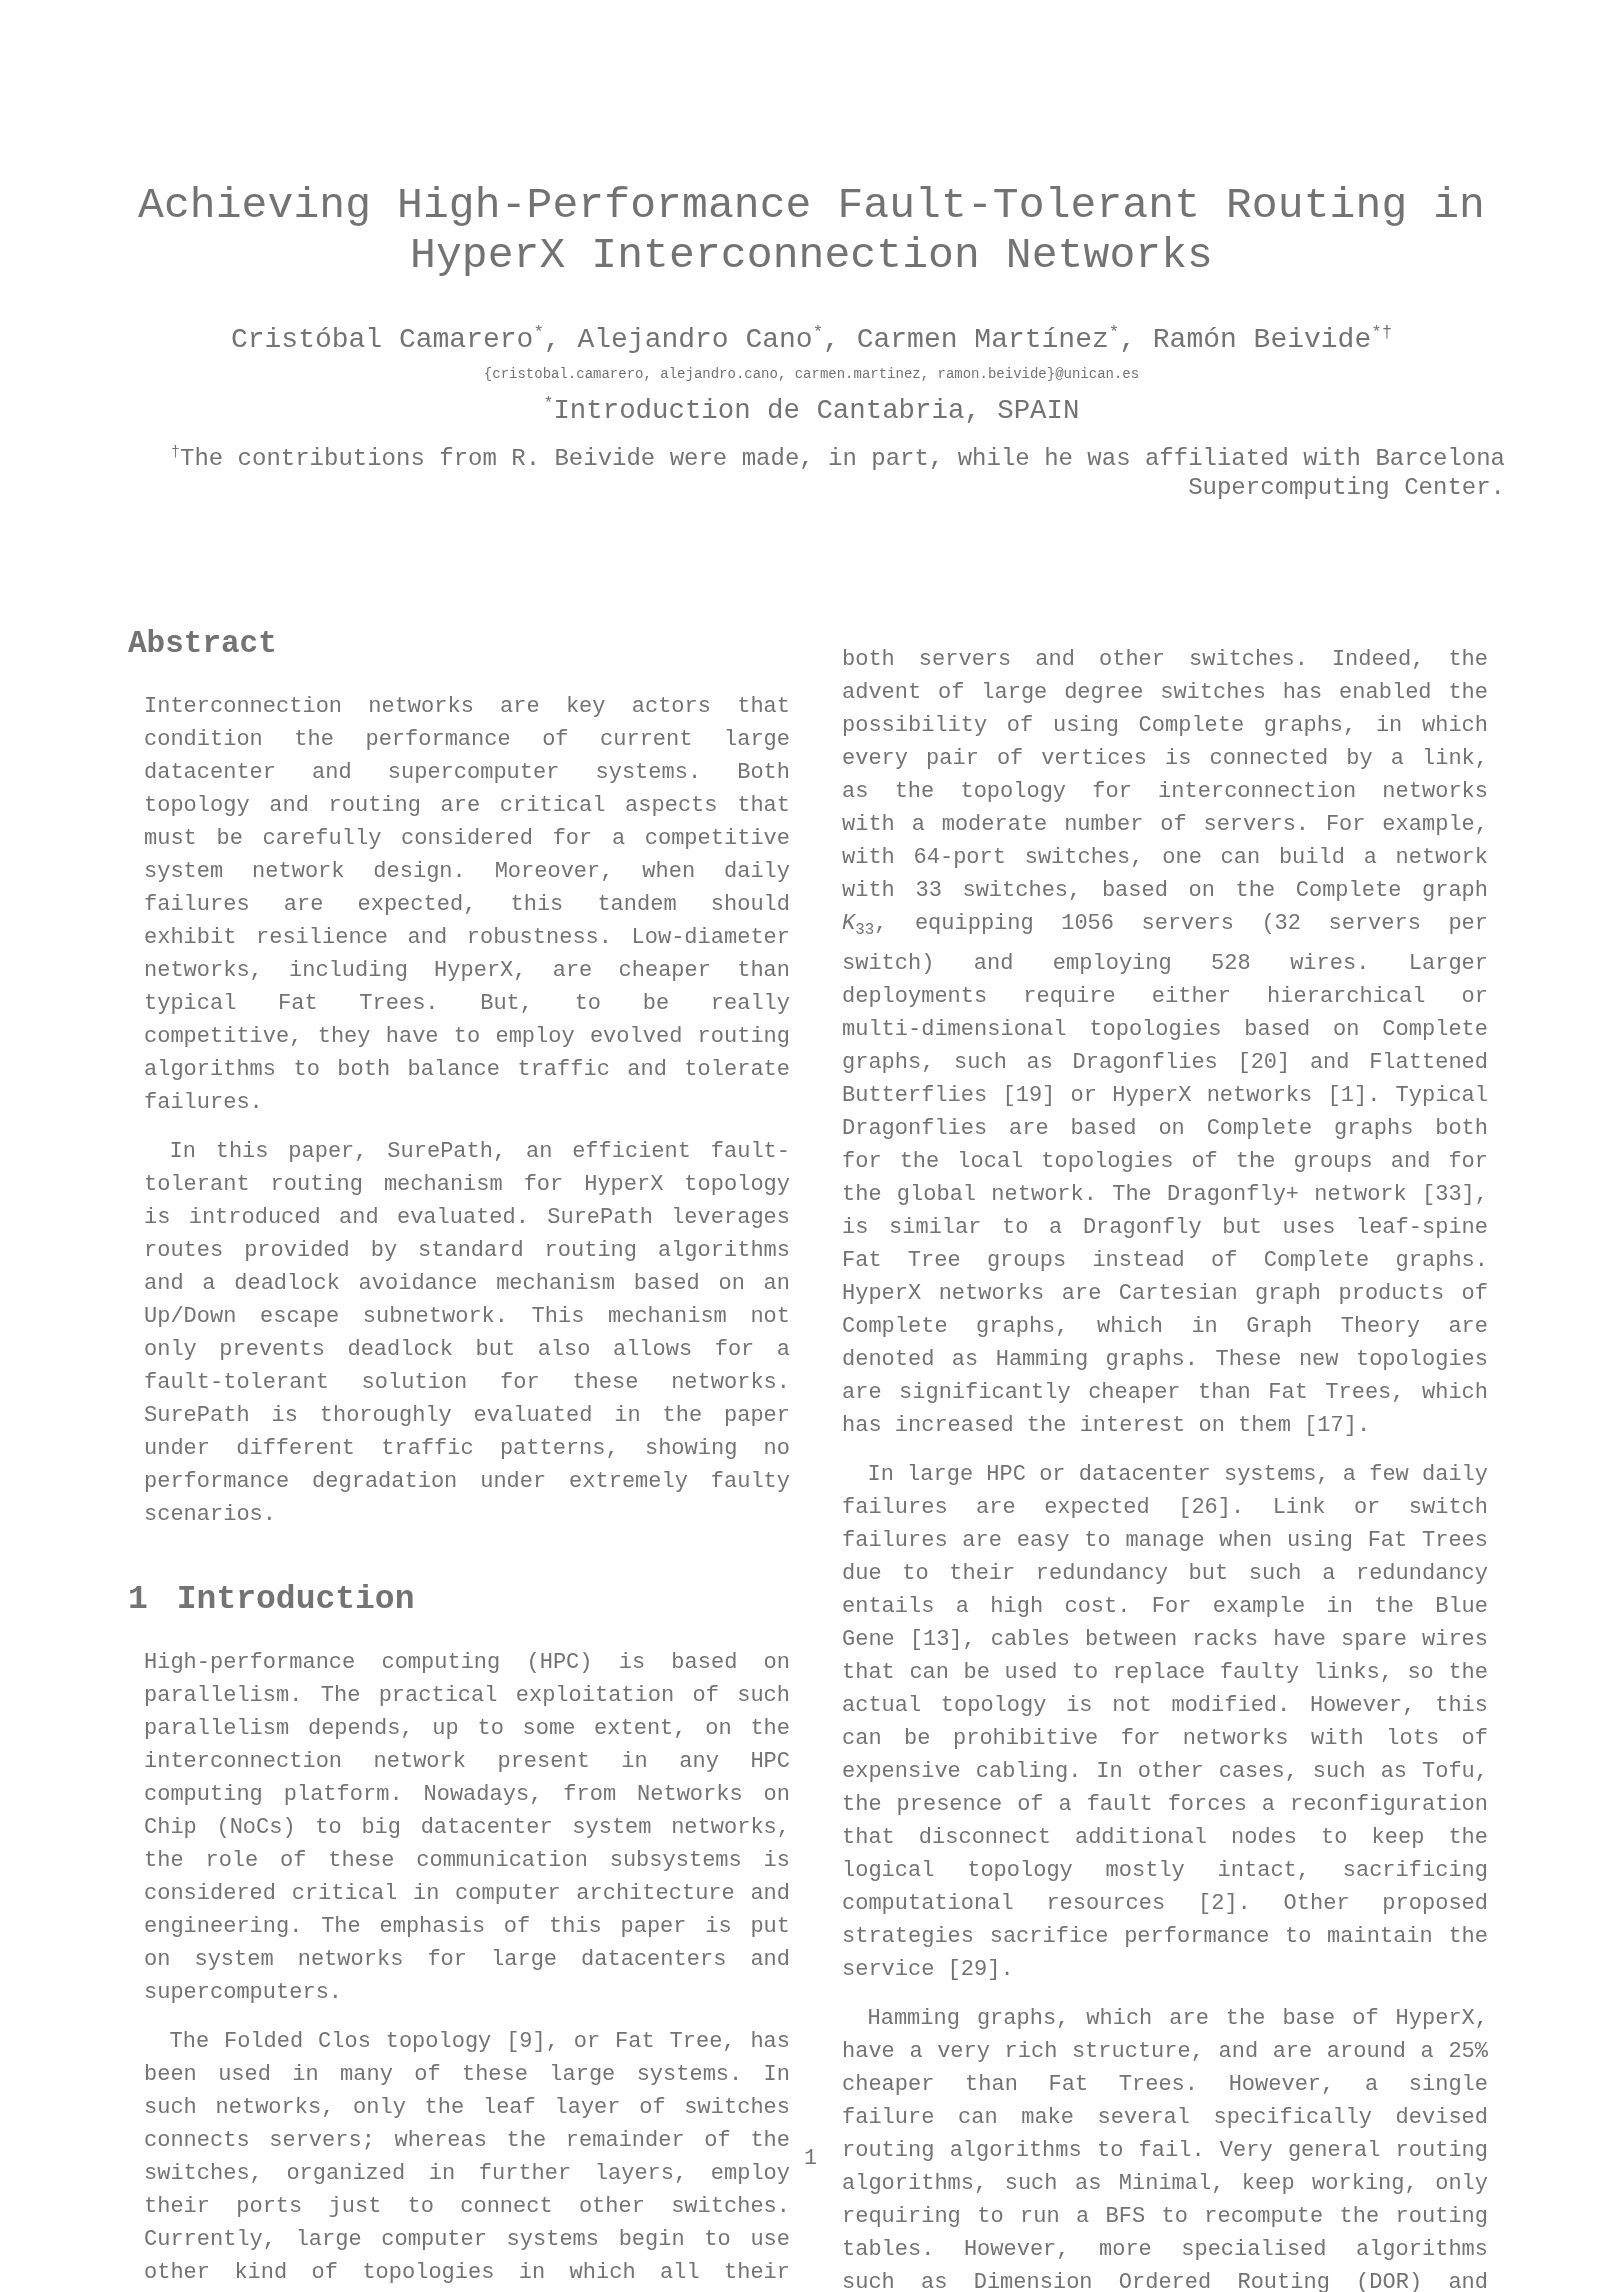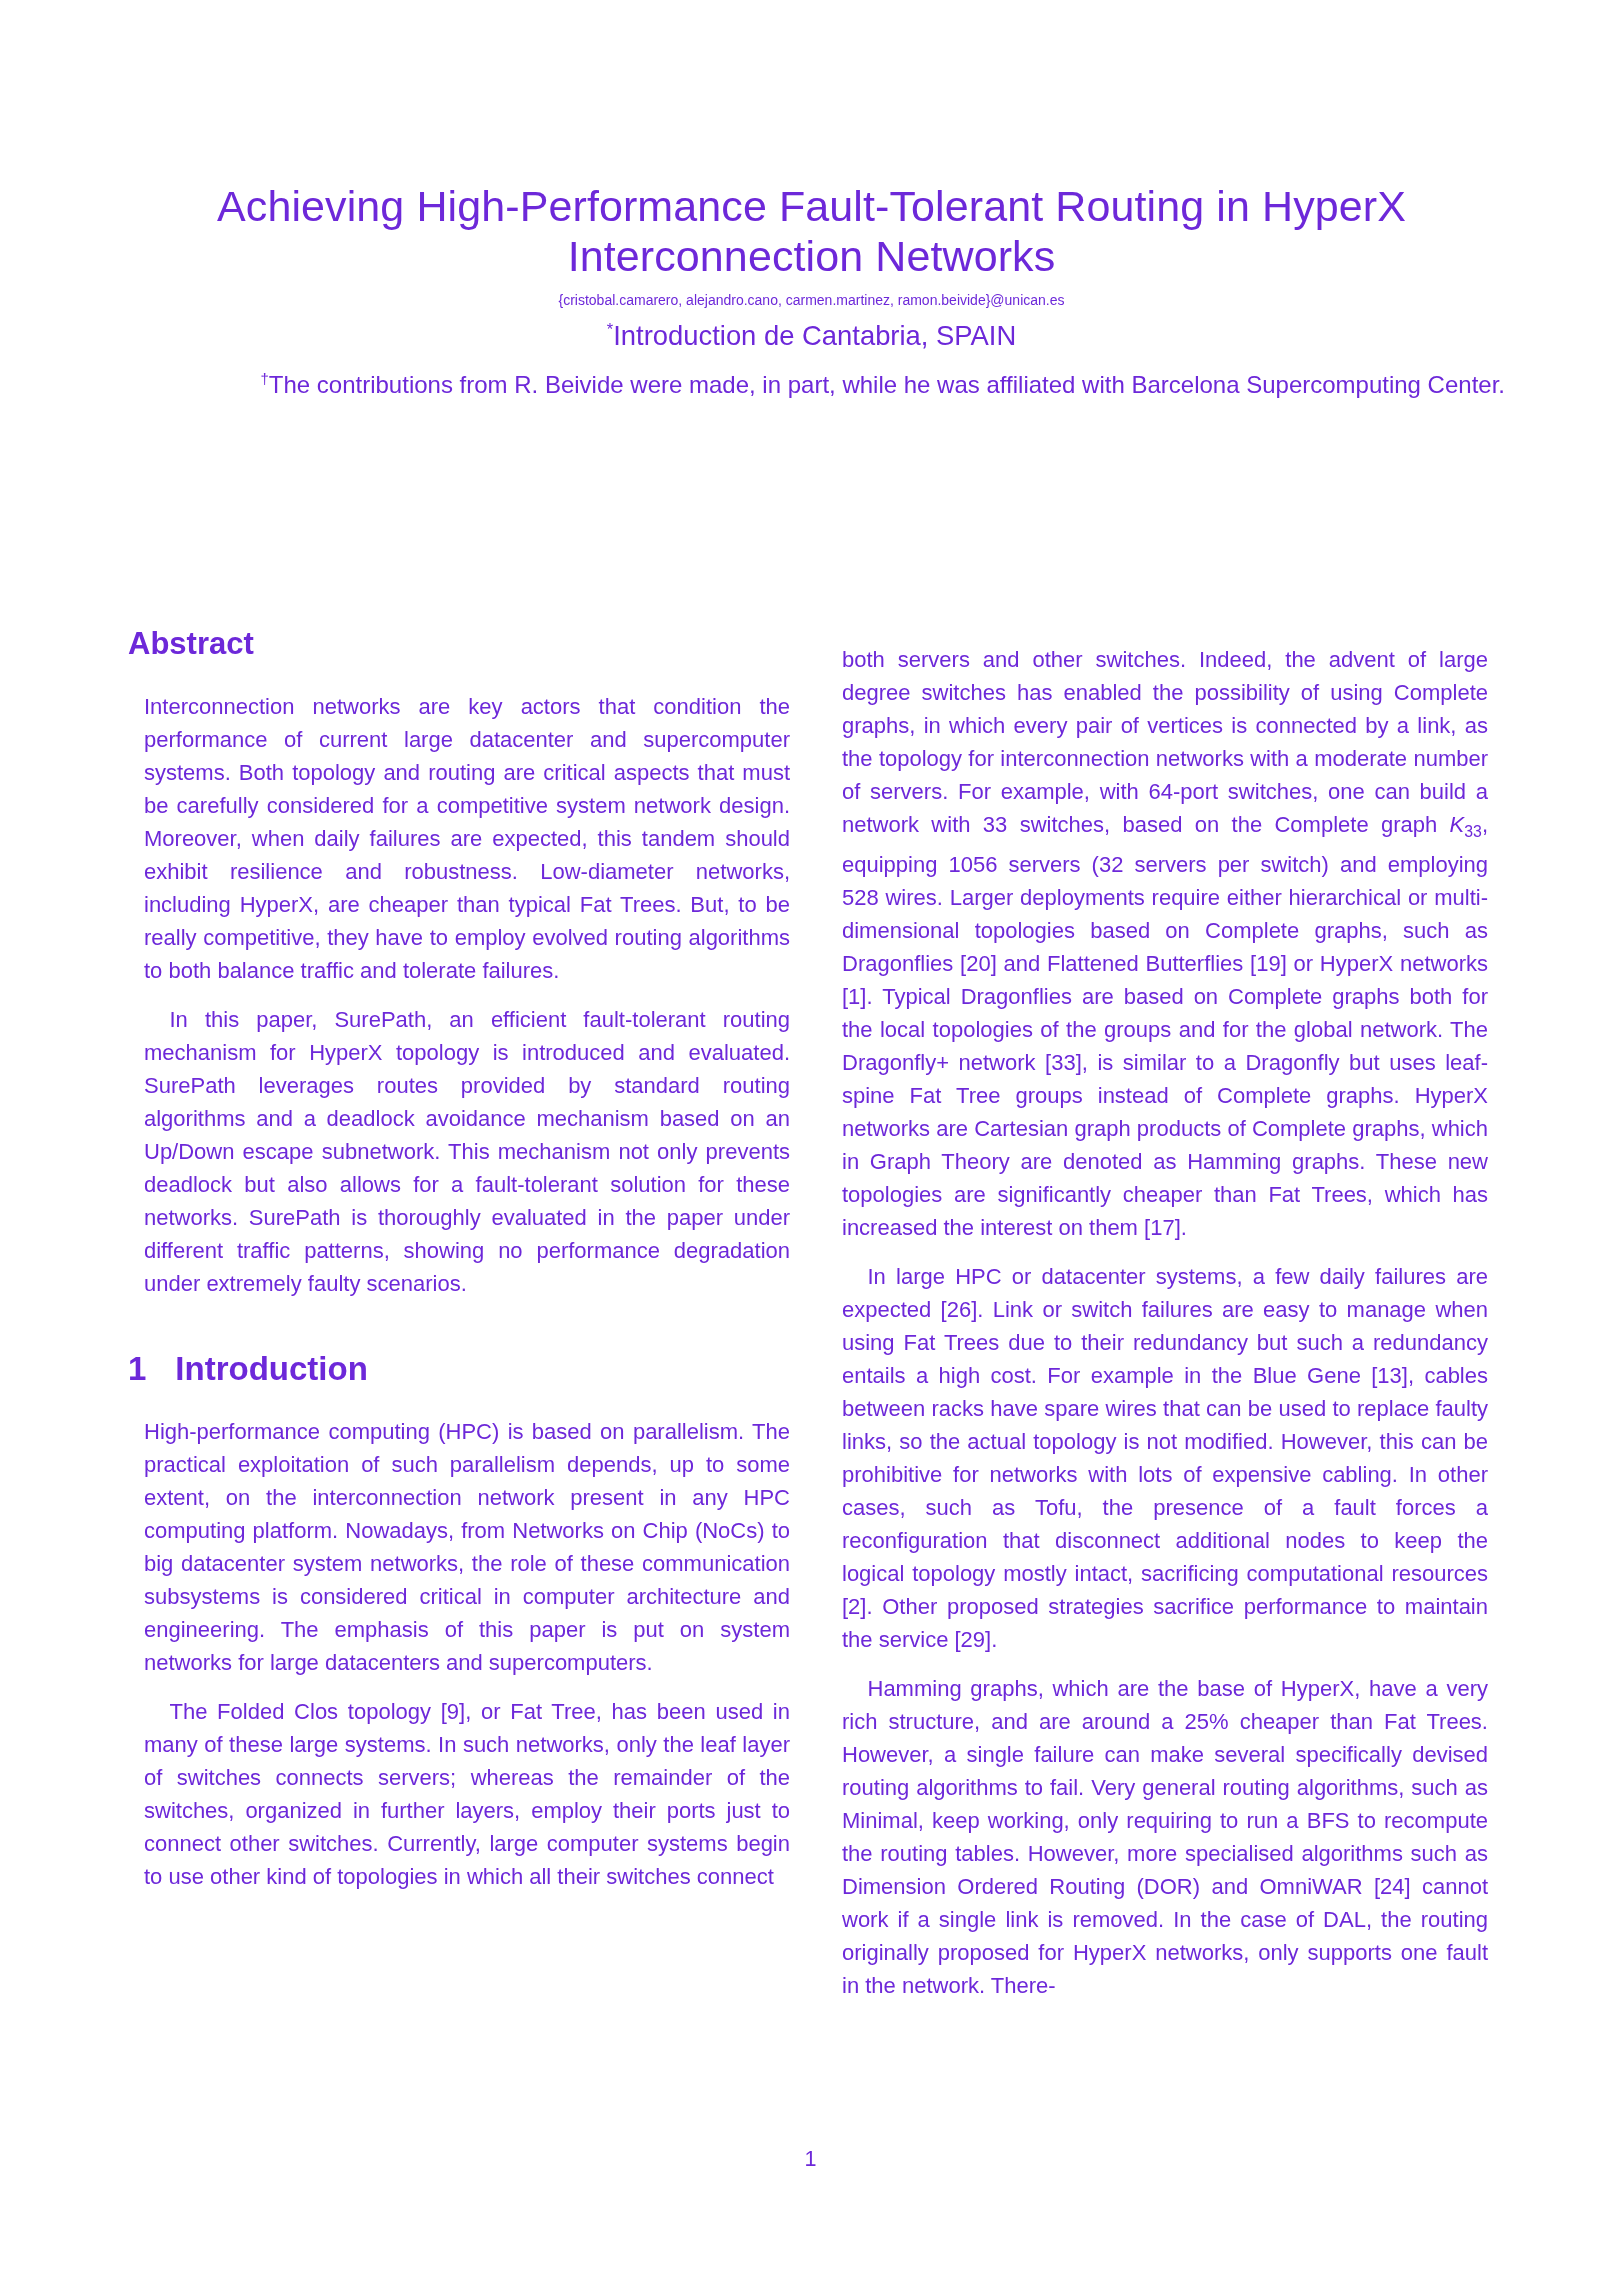--- a/index.html
+++ b/index.html
@@ -6,22 +6,22 @@
     margin: 0;
     padding: 0;
     background: #ffffff;
   }
   .page {
     position: relative;
     width: 1621px;
     height: 2293px;
     background: #ffffff;
     margin: 0 auto;
-    font-family: Liberation Sans, sans-serif;
-    color: #6d28d9;
+    font-family: Liberation Mono, monospace;
+    color: #737373;
     overflow: hidden;
   }
 
   
   .titleblock {
     position: absolute;
     left: 118px;
     top: 181px;
     width: 1387px;
     text-align: center;
@@ -128,20 +128,23 @@
 </style>
 </head>
 <body>
 
 <div class="page">
 
   <div class="titleblock">
 
     <h1 class="paper-title">Achieving High-Performance Fault-Tolerant Routing in HyperX Interconnection Networks</h1>
 
+    <div class="authors">
+      <span>Cristóbal Camarero</span><span class="sup">*</span><span>,&nbsp;</span><span>Alejandro Cano</span><span class="sup">*</span><span>,&nbsp;</span><span>Carmen Martínez</span><span class="sup">*</span><span>,&nbsp;</span><span>Ramón Beivide</span><span class="sup">*†</span>
+    </div>
 
     <div class="emails">{cristobal.camarero, alejandro.cano, carmen.martinez, ramon.beivide}@unican.es</div>
 
     <div class="affiliation">
       <span class="sup">*</span><span>Introduction de Cantabria, SPAIN</span>
     </div>
 
     <div class="footnote-line">
       <span class="sup">†</span><span>The contributions from R. Beivide were made, in part, while he was affiliated with Barcelona Supercomputing Center.</span>
     </div>

